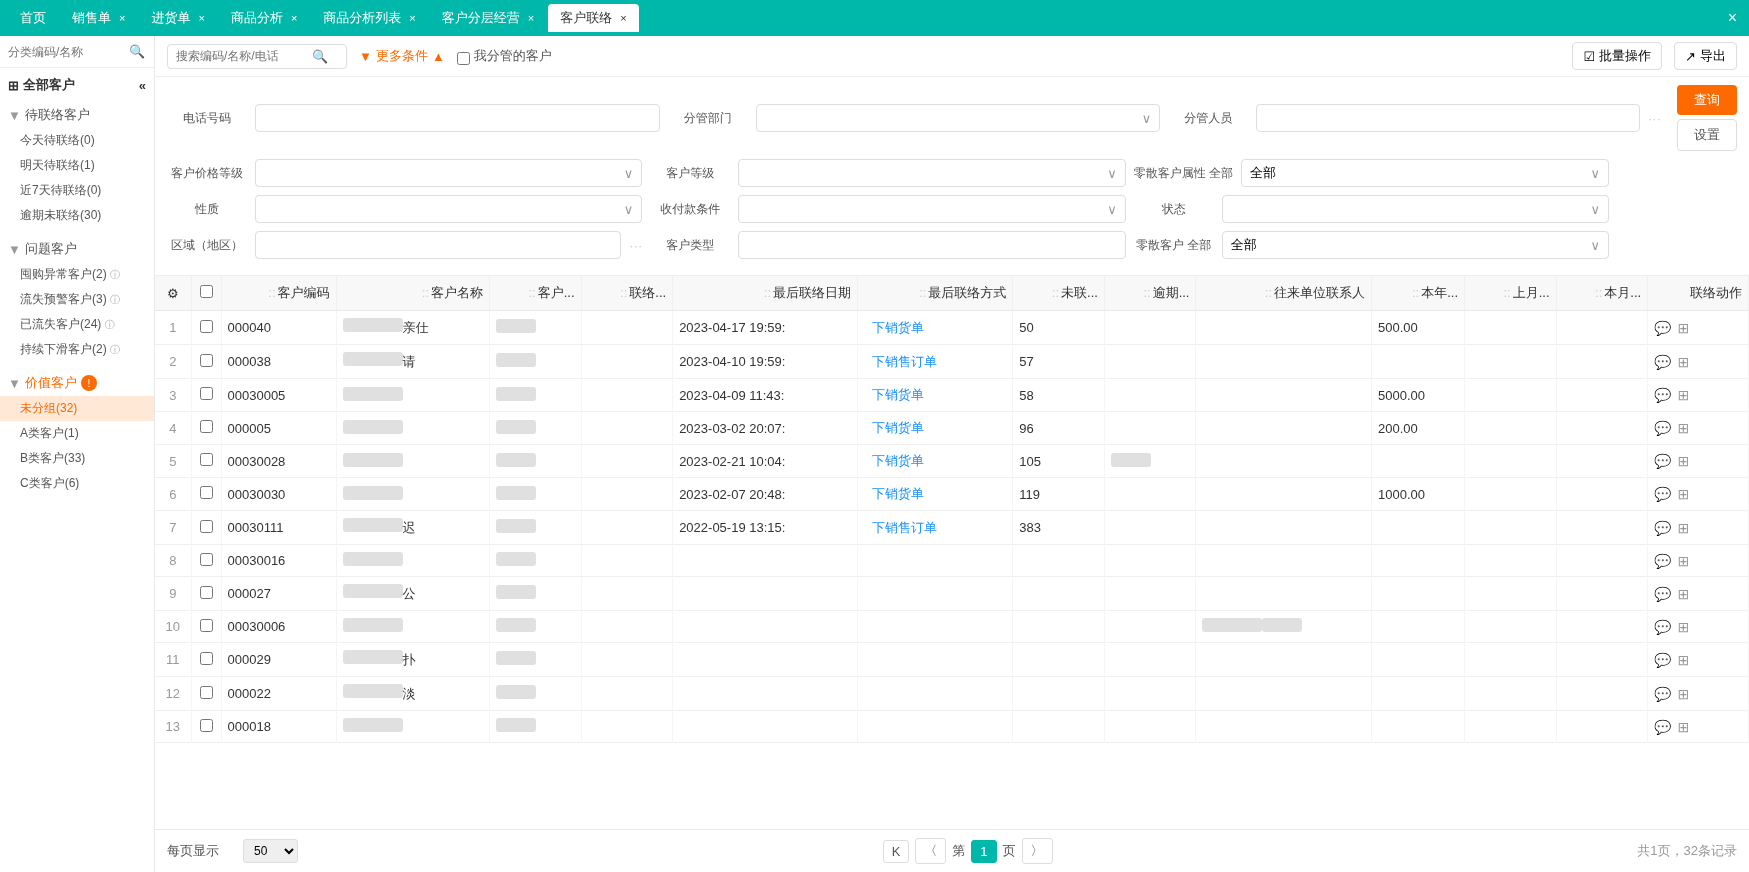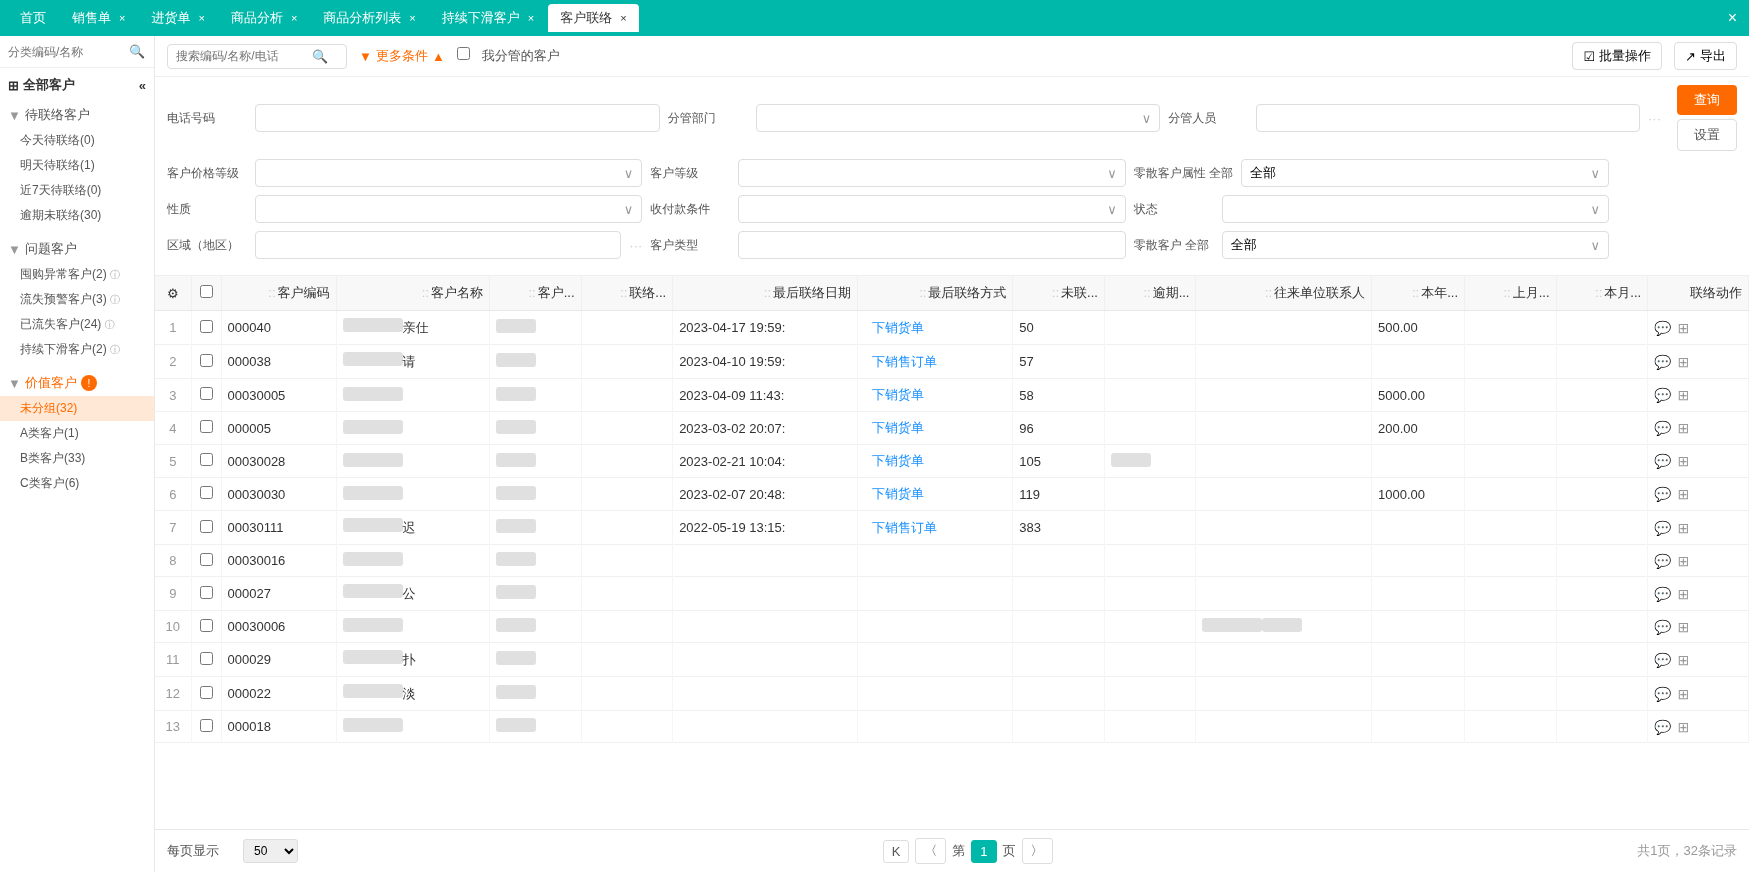--- a/index.html
+++ b/index.html
@@ -58,34 +58,34 @@
     .filter-bar {
       background: white; padding: 6px 12px; border-bottom: 1px solid #eee;
       display: flex; align-items: center; gap: 12px;
     }
     .filter-search-box {
       display: flex; align-items: center; border: 1px solid #ddd; border-radius: 4px;
       padding: 4px 8px; gap: 6px; min-width: 180px;
     }
     .filter-search-box input { border: none; outline: none; font-size: 12px; color: #999; width: 120px; }
     .filter-more { display: flex; align-items: center; gap: 4px; color: #ff6a00; cursor: pointer; font-size: 12px; }
-    .filter-checkbox { display: flex; align-items: flex-start; gap: 12px; font-size: 12px; color: #555; cursor: pointer; }
+    .filter-checkbox { display: flex; align-items: flex-end; gap: 4px; font-size: 12px; color: #555; cursor: pointer; }
     .filter-spacer { flex: 1; }
     .btn-batch { border: 1px solid #ddd; background: white; padding: 4px 10px; border-radius: 4px; cursor: pointer; font-size: 12px; display: flex; align-items: center; gap: 4px; }
     .btn-export { border: 1px solid #ddd; background: white; padding: 4px 10px; border-radius: 4px; cursor: pointer; font-size: 12px; display: flex; align-items: center; gap: 4px; }
 
     
     .advanced-filter {
       background: white; border-bottom: 1px solid #eee; padding: 8px 12px;
     }
     .filter-row { display: flex; align-items: center; gap: 8px; margin-bottom: 8px; }
     .filter-field {
       display: flex; align-items: center; flex: 1; gap: 8px; min-width: 0;
     }
-    .filter-label { color: #555; white-space: nowrap; min-width: 80px; text-align: left; font-size: 12px; }
+    .filter-label { color: #555; white-space: nowrap; min-width: 80px; text-align: center; font-size: 12px; }
     .filter-input {
       border: 1px solid #ddd; border-radius: 4px; padding: 4px 8px; font-size: 12px;
       flex: 1; outline: none; display: flex; align-items: center; justify-content: space-between;
       cursor: pointer; background: white; min-height: 28px;
     }
     .filter-input .chevron { color: #999; }
     .filter-input-text { border: 1px solid #ddd; border-radius: 4px; padding: 4px 8px; font-size: 12px; flex: 1; outline: none; min-height: 28px; }
     .filter-dot { color: #ccc; cursor: pointer; }
     .btn-query {
       background: #ff6a00; color: white; border: none; border-radius: 4px;
@@ -151,21 +151,21 @@
   </div>
   <div class="nav-tab">
     <span>商品分析</span>
     <span class="close-icon">×</span>
   </div>
   <div class="nav-tab">
     <span>商品分析列表</span>
     <span class="close-icon">×</span>
   </div>
   <div class="nav-tab">
-    <span>持续下滑客户</span>
+    <span>客户分层经营</span>
     <span class="close-icon">×</span>
   </div>
   <div class="nav-tab active">
     <span>客户联络</span>
     <span class="close-icon">×</span>
   </div>
   <div class="nav-spacer"></div>
   <div class="nav-close">×</div>
 </div>
 

